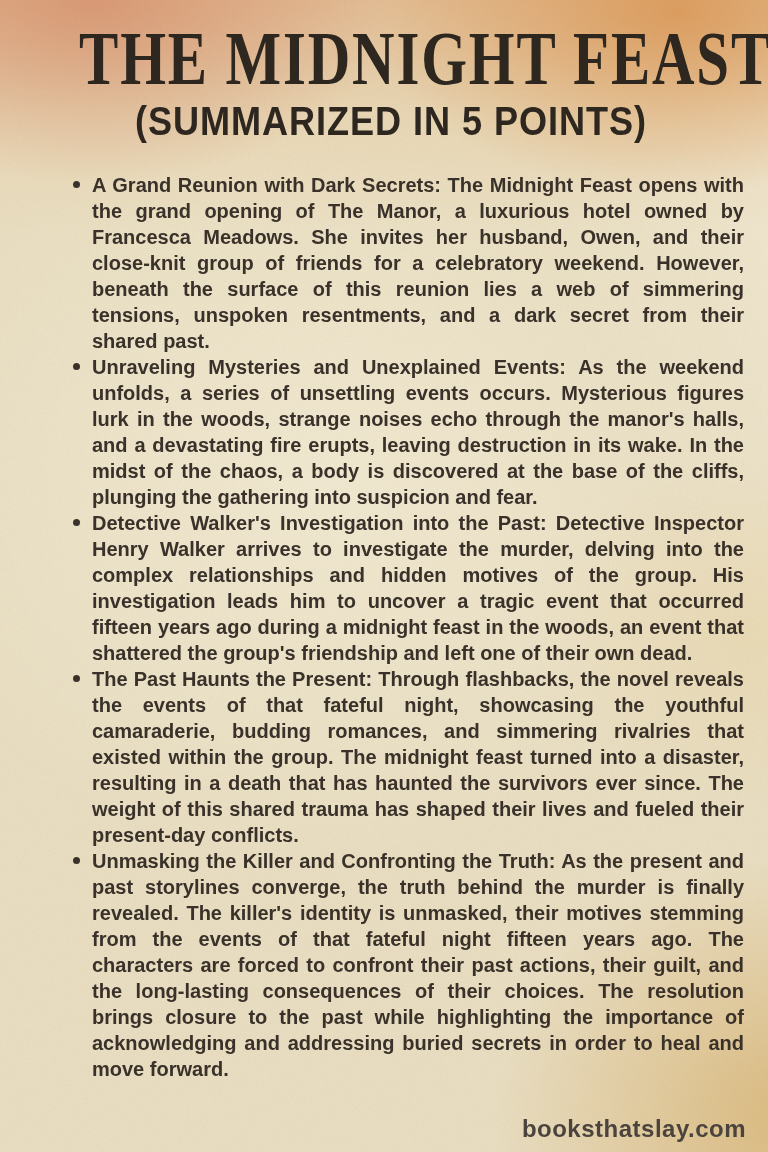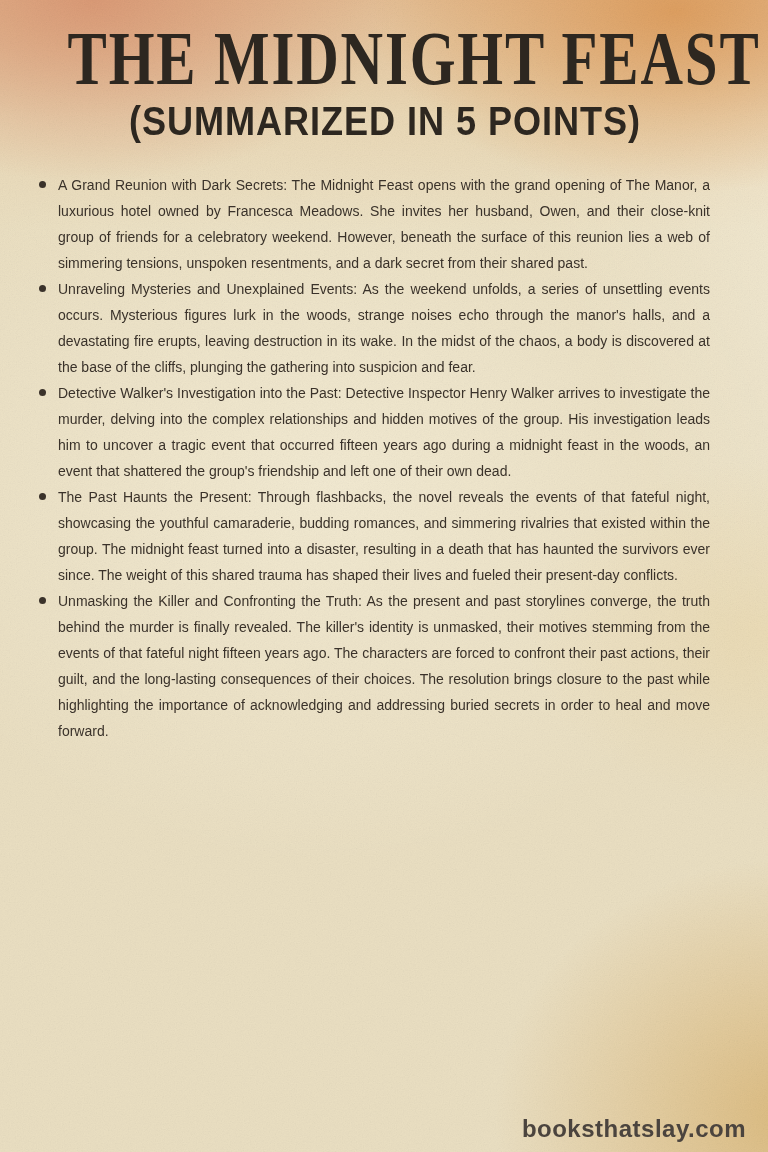--- a/index.html
+++ b/index.html
@@ -34,21 +34,21 @@
     height: 1152px;
     opacity: 0.10;
     mix-blend-mode: multiply;
     pointer-events: none;
   }
 
   .content {
     position: relative;
     z-index: 2;
     height: 100%;
-    padding: 24px 38px 0 40px;
+    padding: 24px 38px 0 52px;
   }
 
   h1.title {
     font-family: "Liberation Serif", serif;
     font-weight: 700;
     font-size: 64px;
     line-height: 1.0;
     letter-spacing: 2px;
     text-align: center;
     color: #2d2720;
@@ -65,26 +65,26 @@
     line-height: 1.0;
     letter-spacing: 1px;
     text-align: center;
     color: #2d2720;
     transform: scale(0.95, 1.08);
     white-space: nowrap;
   }
 
   ul.points {
     margin-top: 32px;
-    margin-left: 18px;   
+    margin-left: 40px;   
     width: 652px;
     list-style: none;
     color: #3a322a;
-    font-weight: 400;
-    font-size: 14px;
+    font-weight: 700;
+    font-size: 20px;
     line-height: 26px;
     text-align: justify;
   }
 
   ul.points li {
     position: relative;
     padding-left: 0;
   }
 
   ul.points li .dot {

